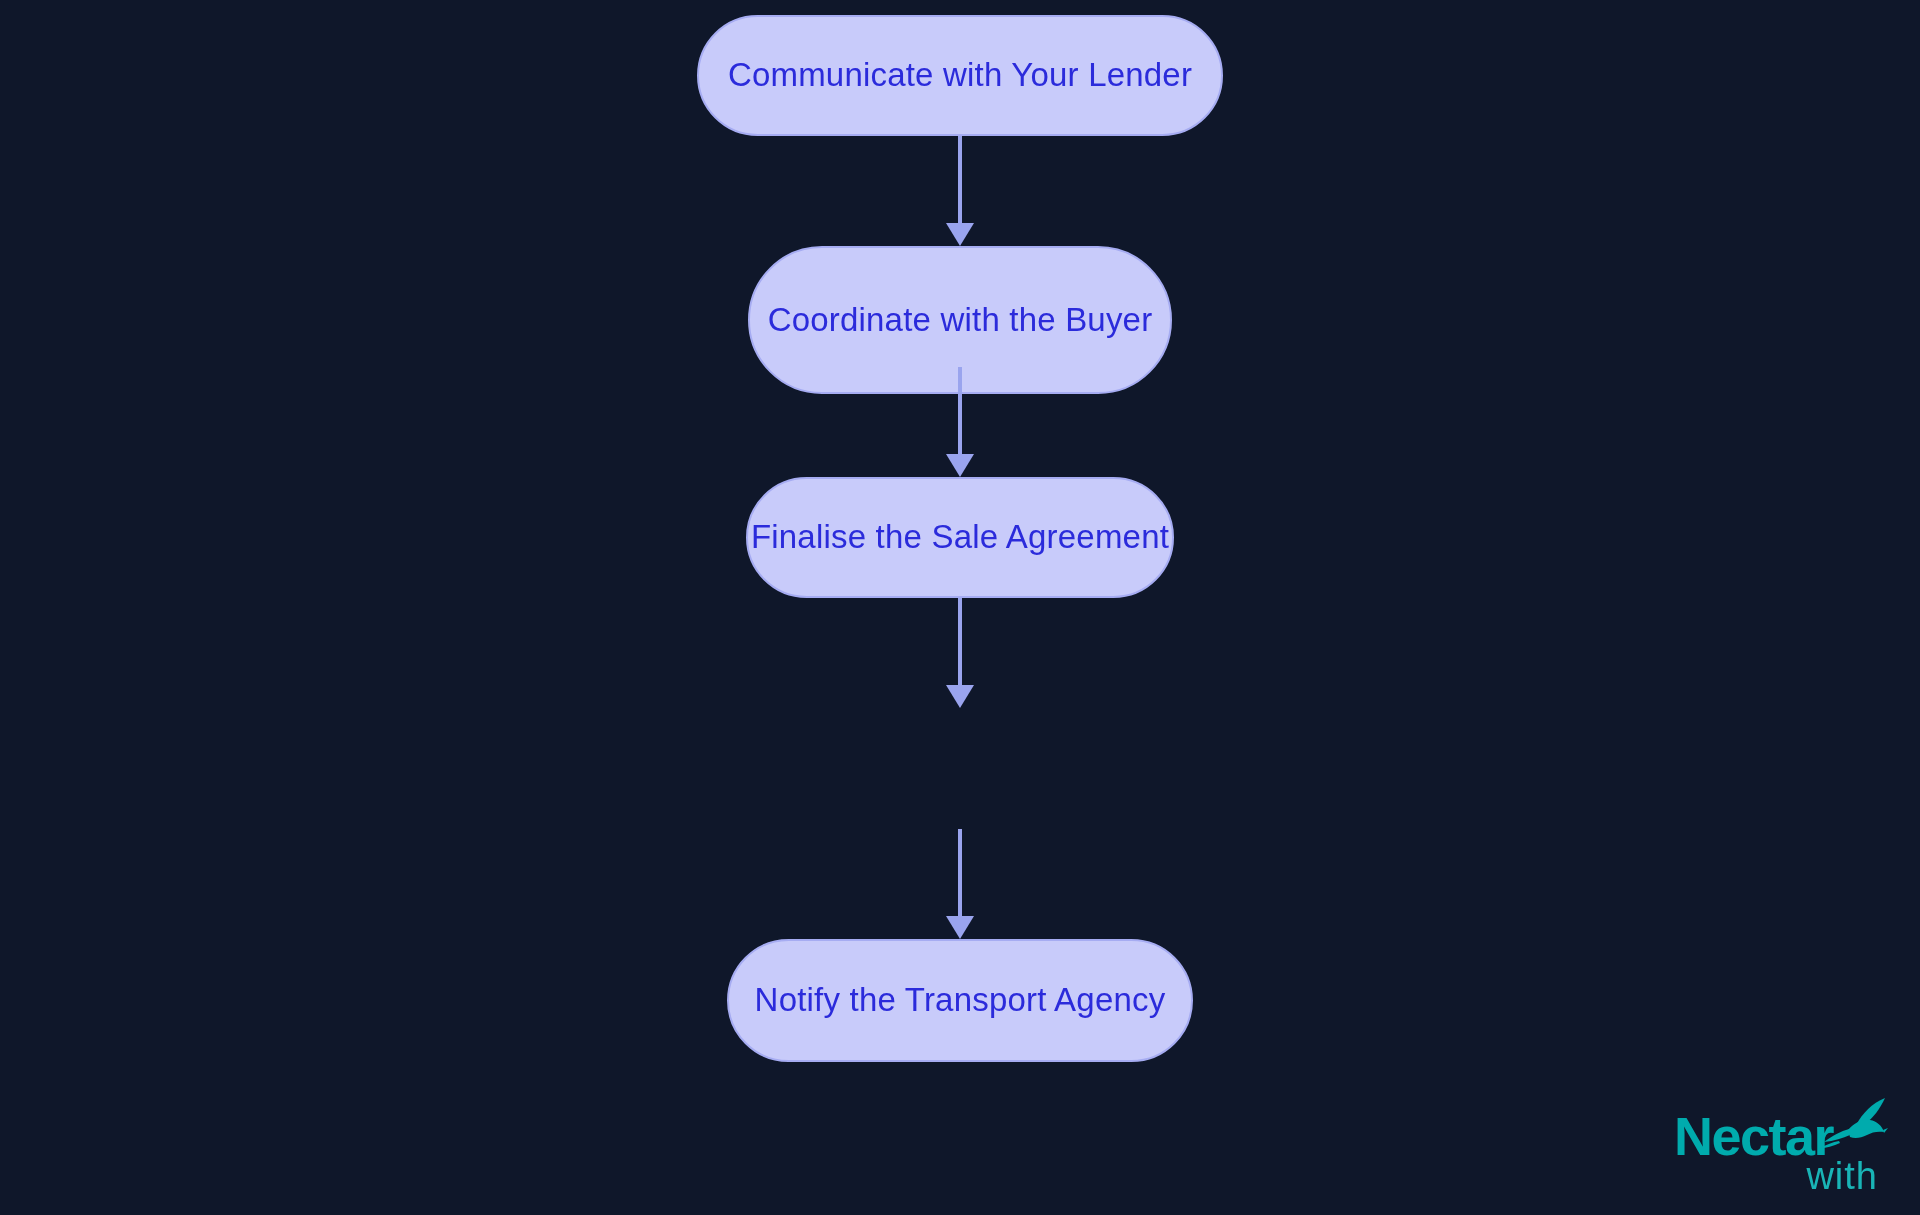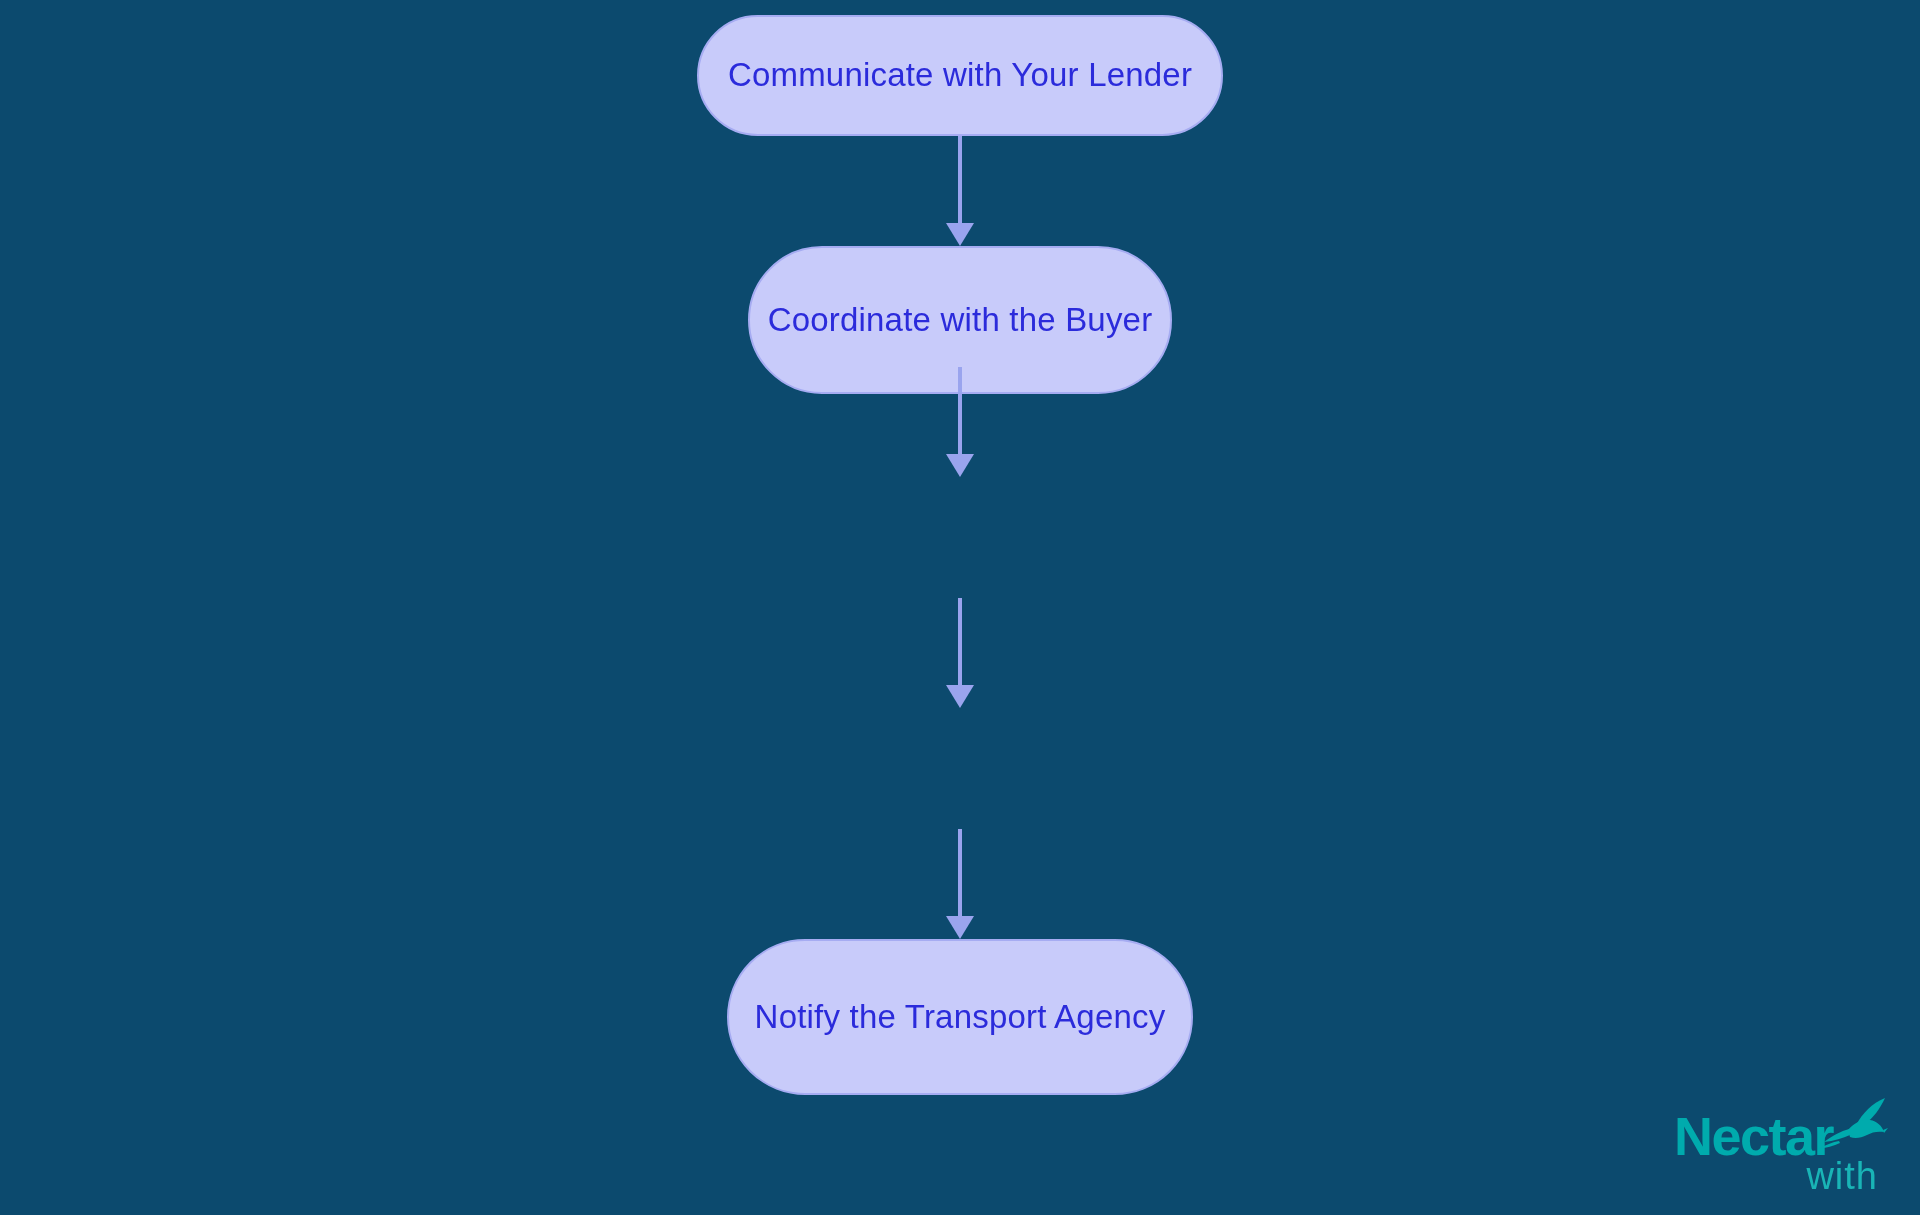--- a/index.html
+++ b/index.html
@@ -11,21 +11,21 @@
     width: 1920px;
     height: 1215px;
     font-family: "Liberation Sans", sans-serif;
     overflow: hidden;
   }
 
   #canvas {
     position: relative;
     width: 1920px;
     height: 1215px;
-    background: #0c4a6e;
+    background: #0f172a;
     text-decoration: underline;
   }
 
   
   .flow {
     position: absolute;
     left: 0;
     top: 0;
     width: 1920px;
     height: 1090px;
@@ -127,37 +127,40 @@
       <span class="node-label">Coordinate with the Buyer</span>
     </div>
 
     <div class="connector" style="top:367px; height:110px;">
       <svg width="34" height="110" viewBox="0 0 34 110" aria-hidden="true">
         <line x1="17" y1="0" x2="17" y2="88" stroke="#9aa4ee" stroke-width="4"></line>
         <polygon points="3,87 31,87 17,110" fill="#9aa4ee"></polygon>
       </svg>
     </div>
 
+    <div class="node" style="top:477px; width:428px; height:121px;">
+      <span class="node-label">Finalise the Sale Agreement</span>
+    </div>
 
     <div class="connector" style="top:598px; height:110px;">
       <svg width="34" height="110" viewBox="0 0 34 110" aria-hidden="true">
         <line x1="17" y1="0" x2="17" y2="88" stroke="#9aa4ee" stroke-width="4"></line>
         <polygon points="3,87 31,87 17,110" fill="#9aa4ee"></polygon>
       </svg>
     </div>
 
 
     <div class="connector" style="top:829px; height:110px;">
       <svg width="34" height="110" viewBox="0 0 34 110" aria-hidden="true">
         <line x1="17" y1="0" x2="17" y2="88" stroke="#9aa4ee" stroke-width="4"></line>
         <polygon points="3,87 31,87 17,110" fill="#9aa4ee"></polygon>
       </svg>
     </div>
 
-    <div class="node" style="top:939px; width:466px; height:156px;">
+    <div class="node" style="top:939px; width:466px; height:123px;">
       <span class="node-label">Notify the Transport Agency</span>
     </div>
 
   </div>
 
   <div class="logo">
     <span class="logo-wordmark">Nectar</span>
     <svg class="logo-bird" viewBox="0 0 78 58">
 
       <path d="M46 28 C52 17 62 6 75 1 C70 12 63 21 55 27 Z" fill="#00abad"></path>

